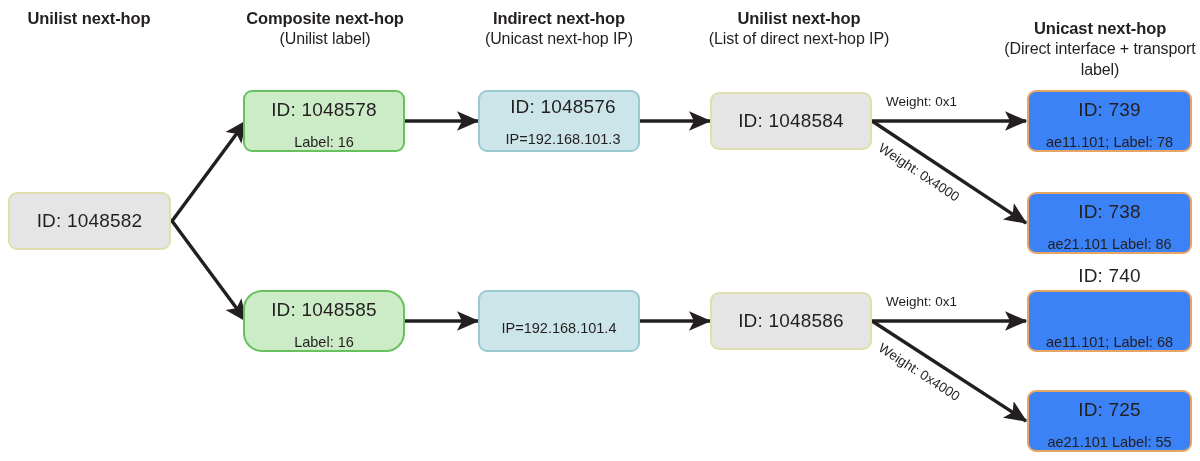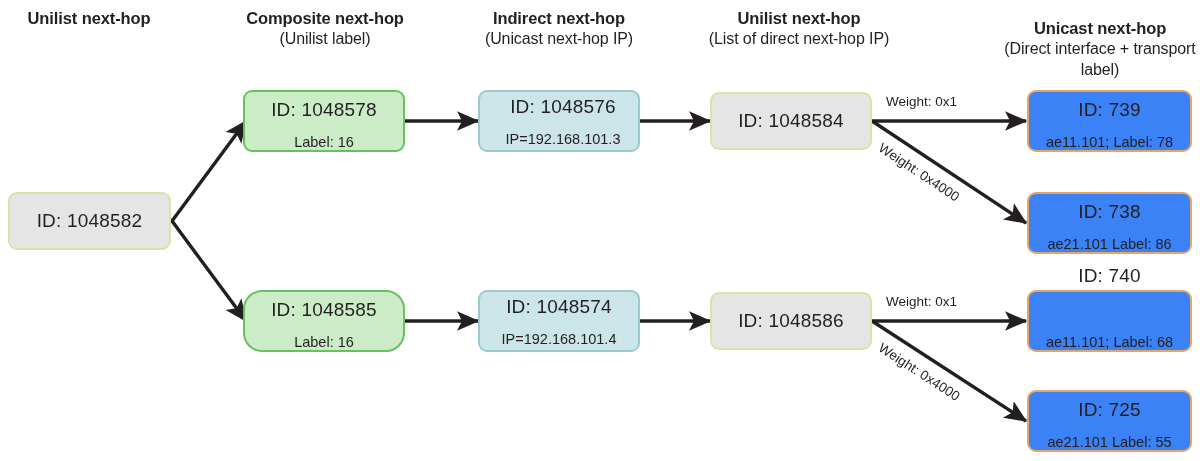--- a/index.html
+++ b/index.html
@@ -167,21 +167,20 @@
   <span class="n-id">ID: 1048585</span>
   <span class="n-sub">Label: 16</span>
 </div>
 
 <div class="node indirect" style="left:478px; top:90px; width:162px; height:62px;padding-left:8px;">
   <span class="n-id">ID: 1048576</span>
   <span class="n-sub">IP=192.168.101.3</span>
 </div>
 
 <div class="node indirect" style="left:478px; top:290px; width:162px; height:62px;">
-  <span class="n-id">ID: 1048574</span>
   <span class="n-sub">IP=192.168.101.4</span>
 </div>
 
 <div class="node unilist one-line" style="left:710px; top:92px; width:162px; height:58px;">
   <span class="n-id">ID: 1048584</span>
 
 </div>
 
 <div class="node unilist one-line" style="left:710px; top:292px; width:162px; height:58px;">
   <span class="n-id">ID: 1048586</span>

